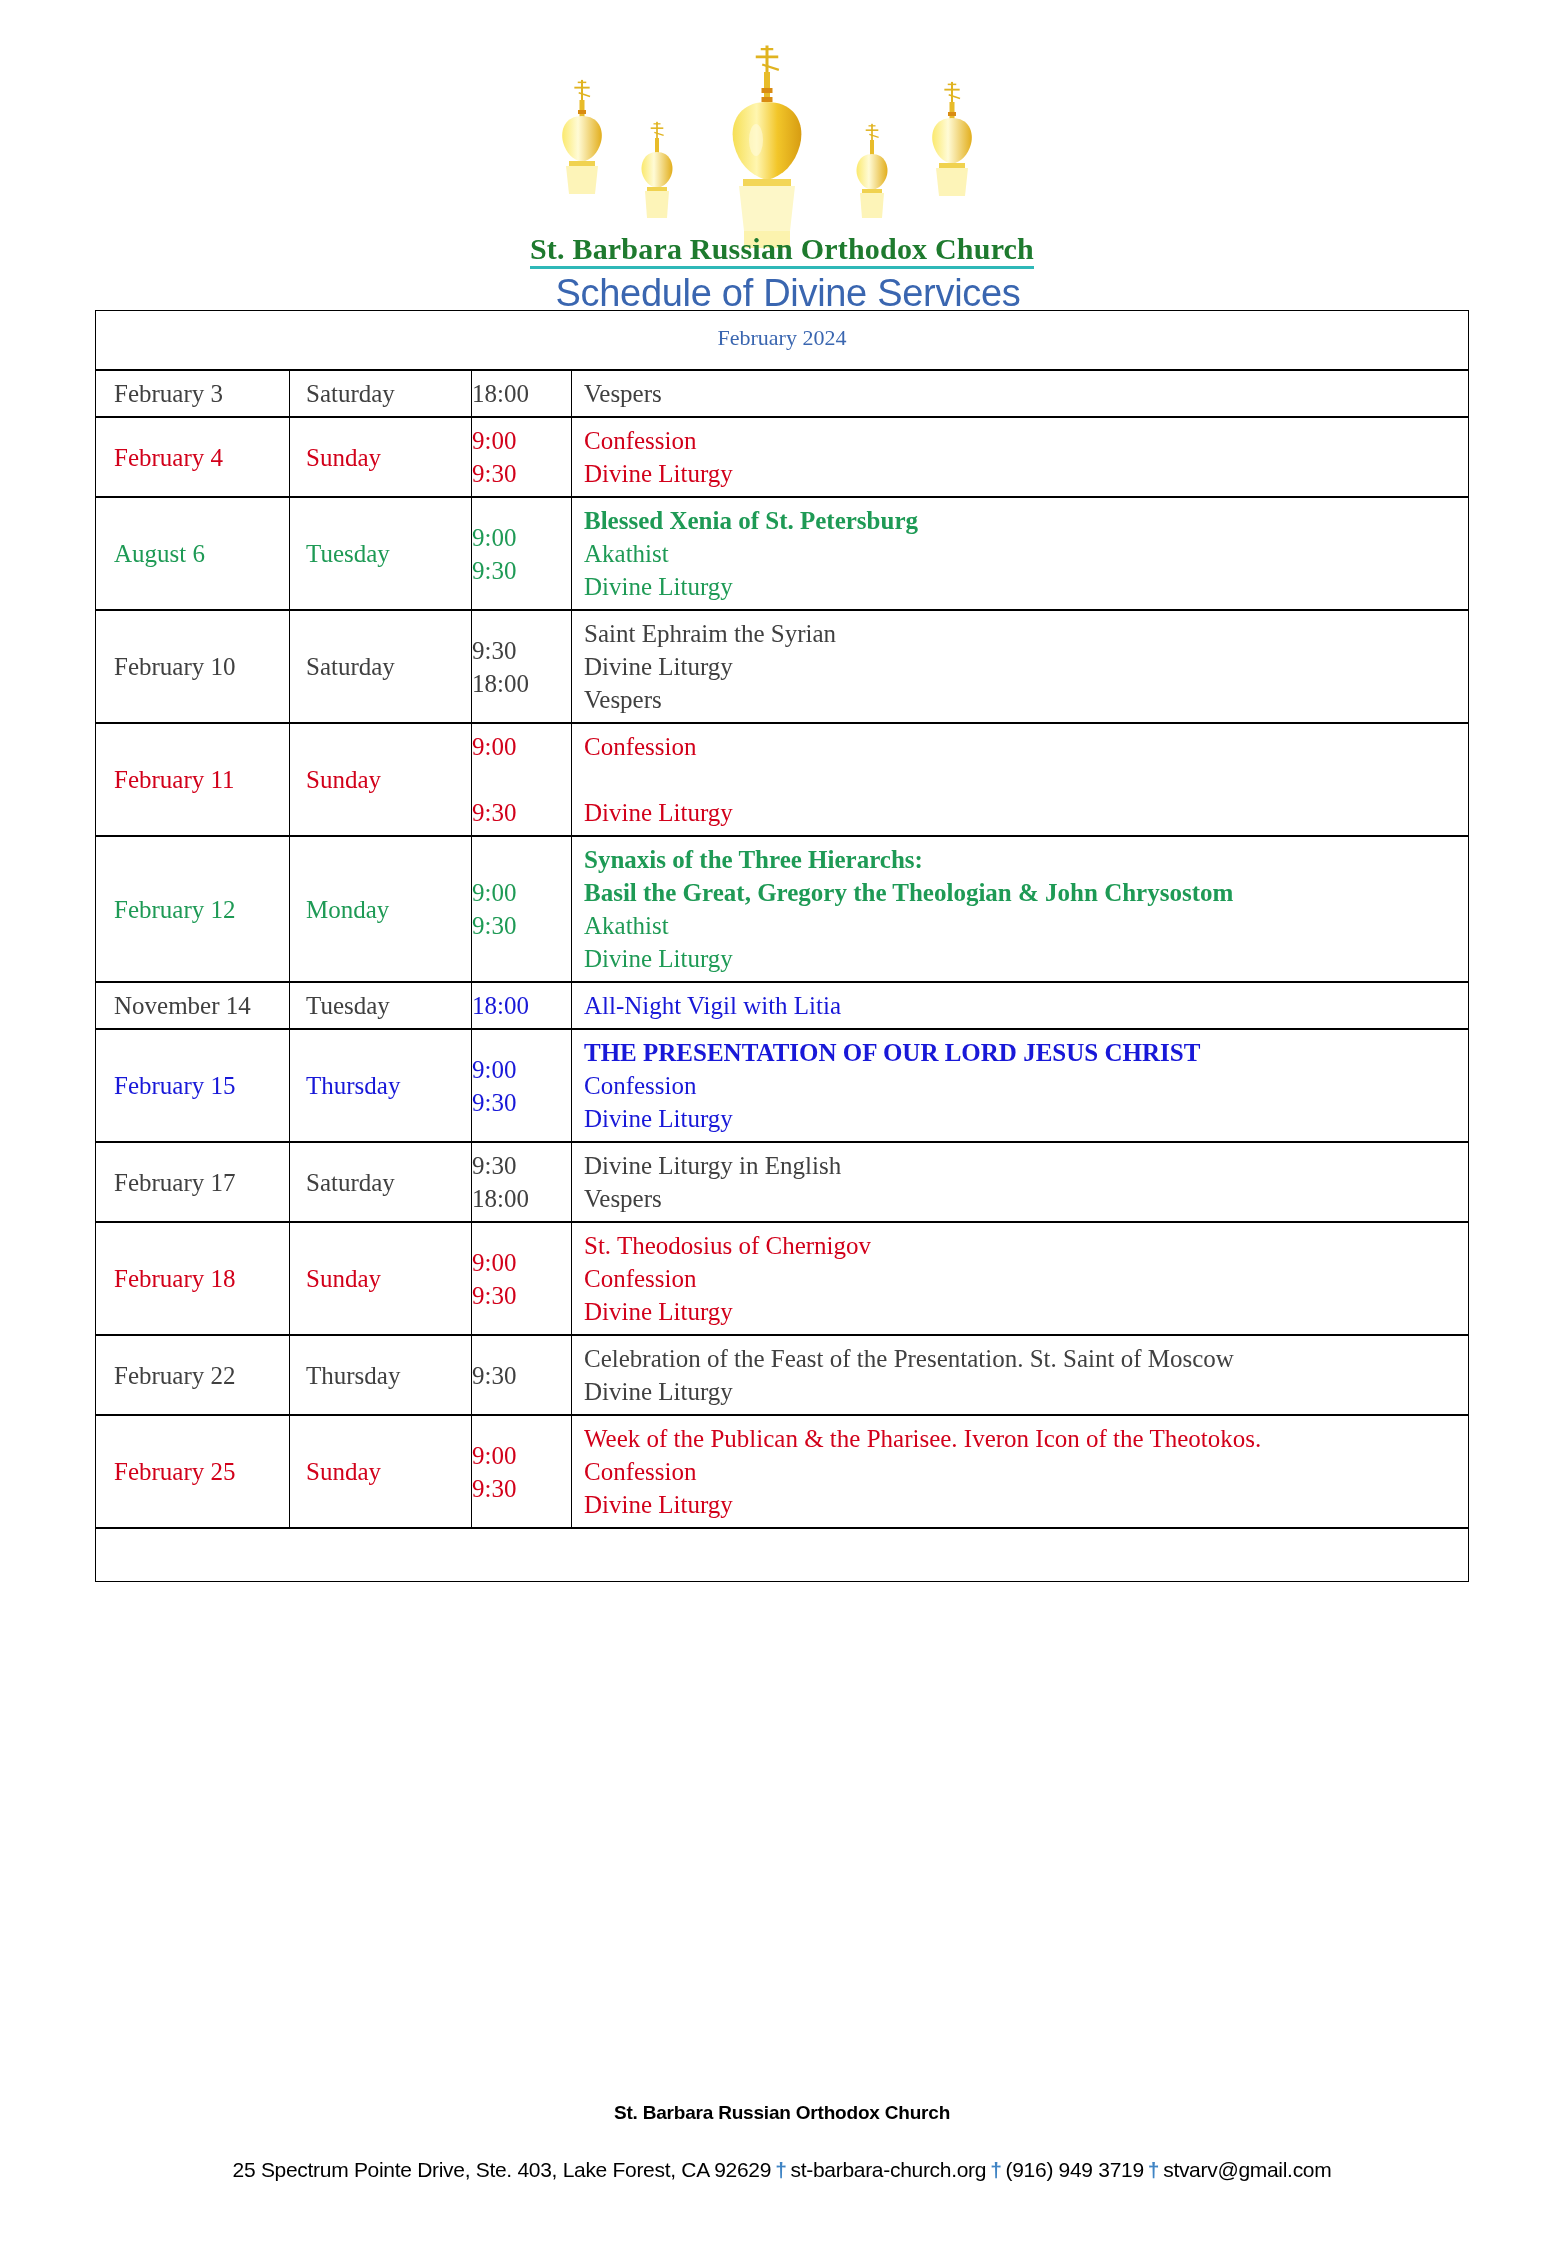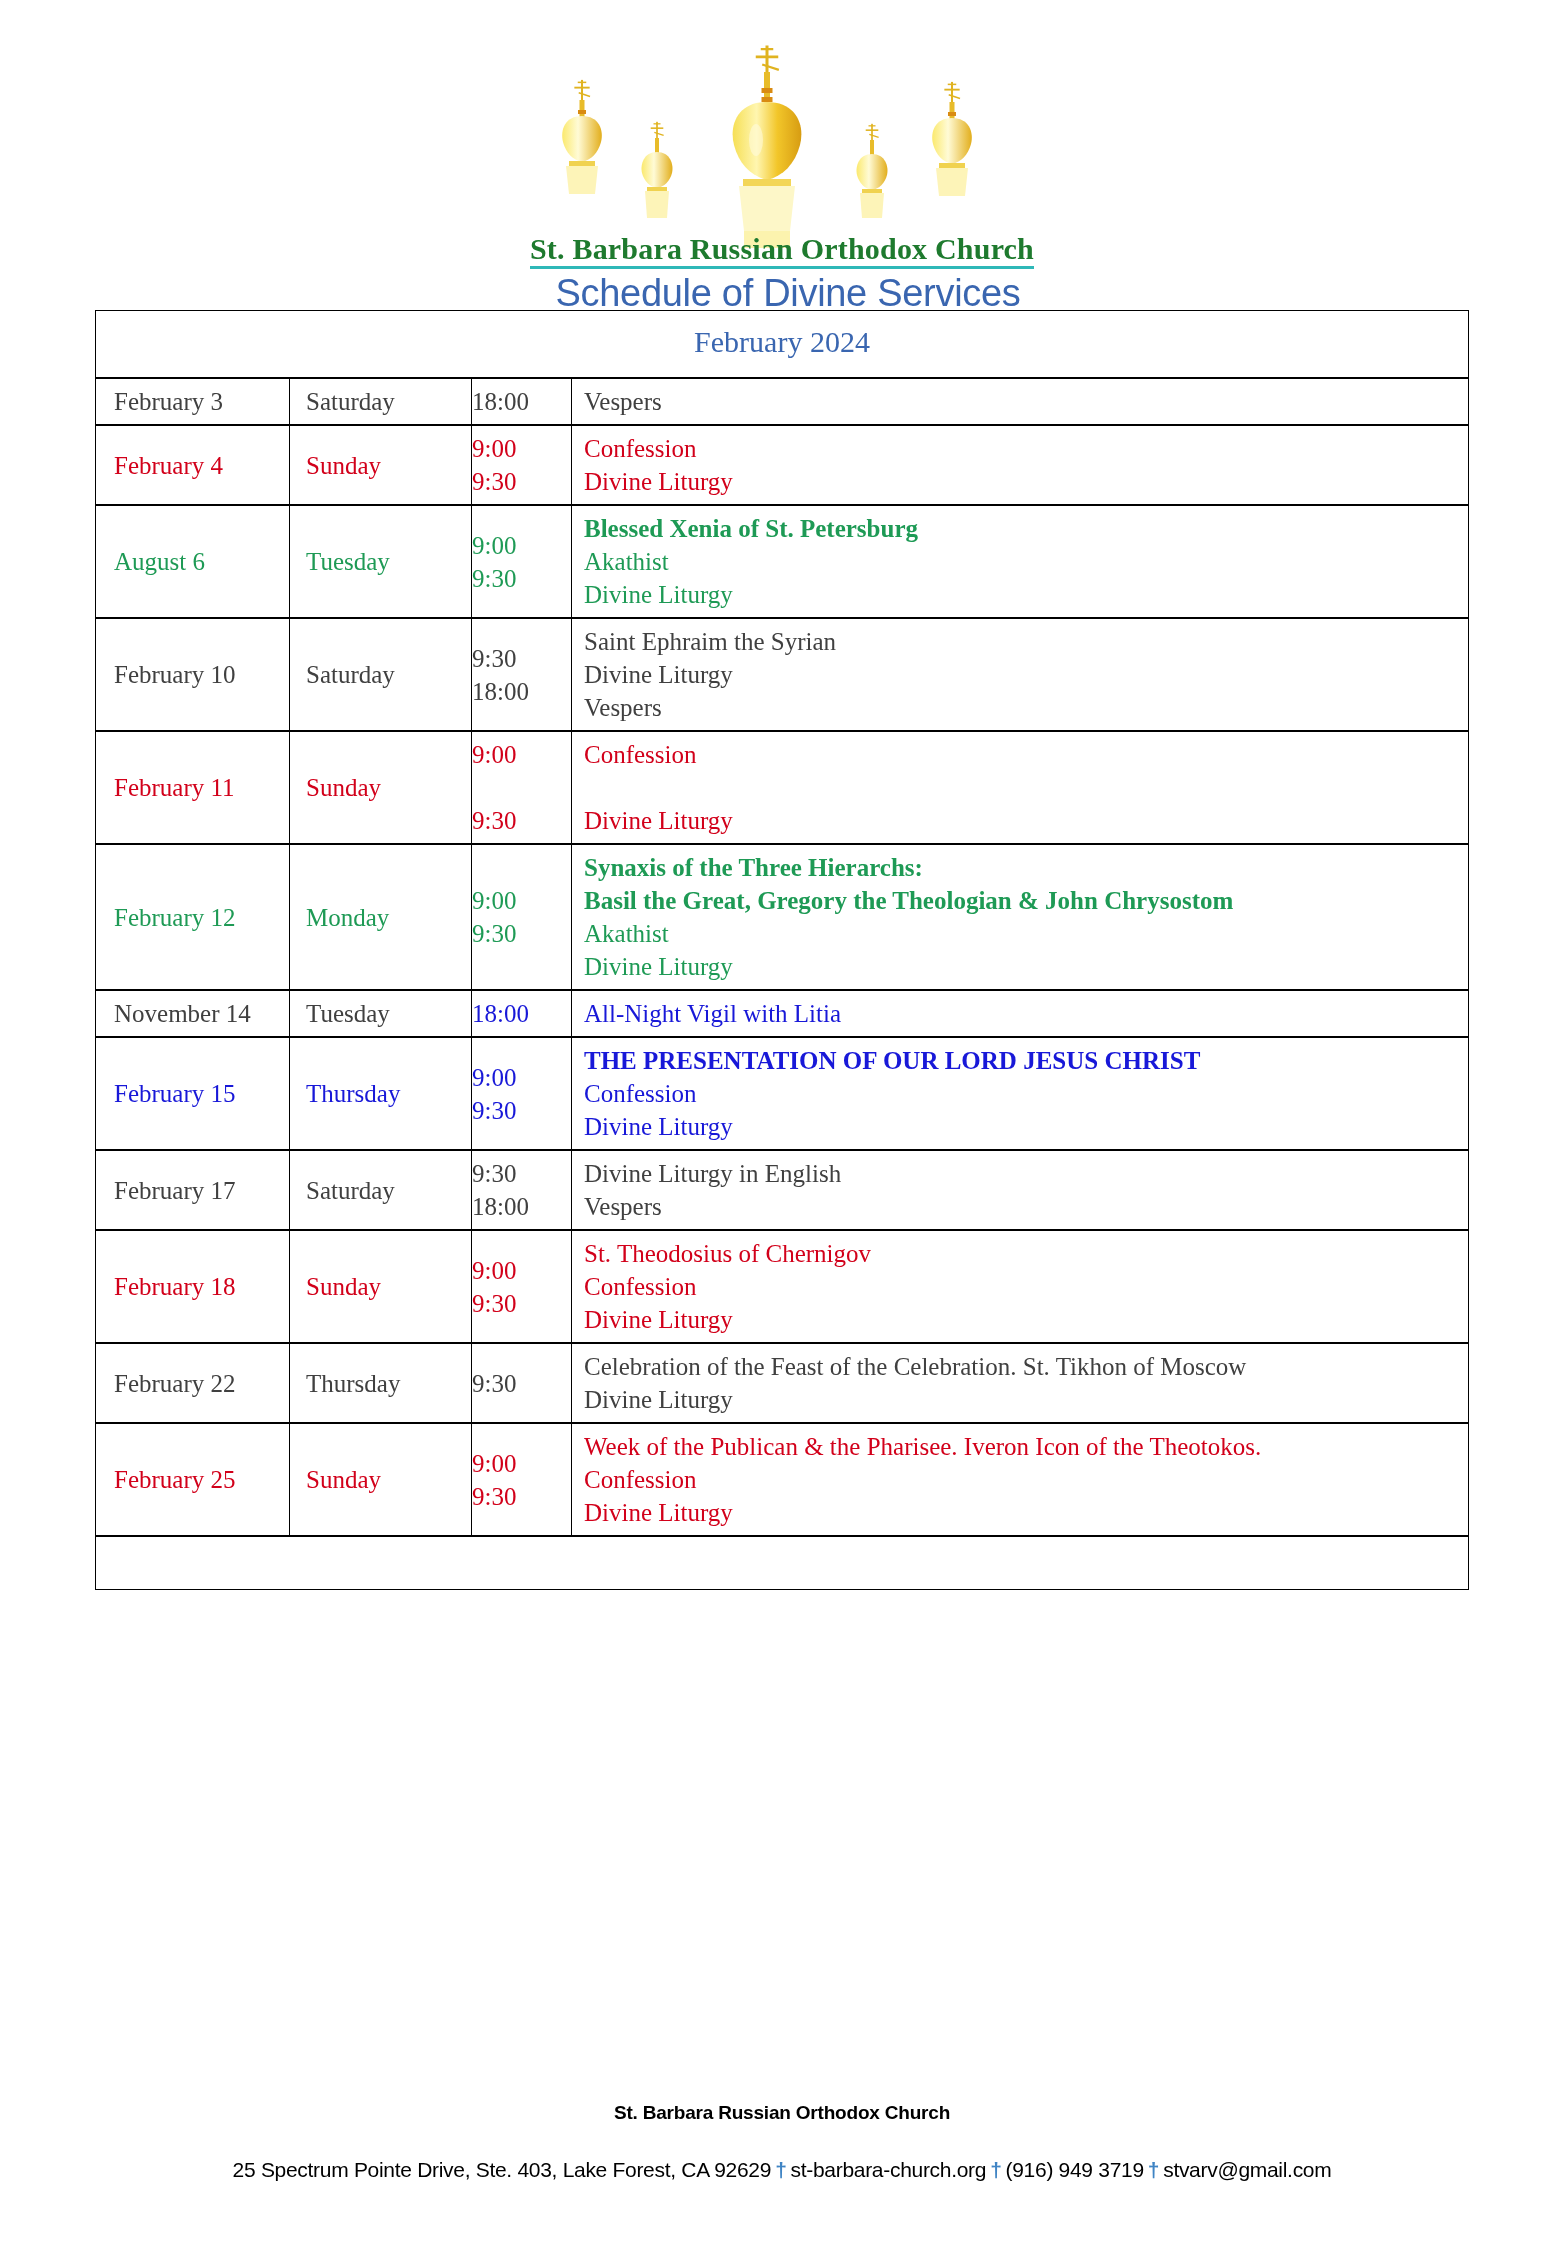--- a/index.html
+++ b/index.html
@@ -71,21 +71,21 @@
     padding: 0;
     vertical-align: middle;
   }
   .c-date   { width: 194px; }
   .c-day    { width: 182px; }
   .c-time   { width: 100px; }
   .c-svc    { width: auto; }
 
   .month-head {
     text-align: center;
-    font-size: 30px;
+    font-size: 22px;
     color: #3a66b0;
     padding: 14px 0 18px 0 !important;
     font-family: "Liberation Serif", "DejaVu Serif", serif;
   }
 
   .cell {
     padding: 6px 10px;
     font-size: 25px;
     line-height: 1.30;
   }
@@ -445,21 +445,21 @@
           <td class="al-top">
             <div class="cell day k-black">Thursday</div>
           </td>
           <td class="al-bottom">
             <div class="cell time k-black">
               <span class="line">9:30</span>
             </div>
           </td>
           <td class="al-mid">
             <div class="cell svc k-black">
-              <span class="line">Celebration of the Feast of the Celebration. St. Tikhon of Moscow</span>
+              <span class="line">Celebration of the Feast of the Presentation. St. Saint of Moscow</span>
               <span class="line">Divine Liturgy</span>
             </div>
           </td>
         </tr>
         <tr class="r-thick row-tall">
           <td class="al-mid">
             <div class="cell date k-red">February 25</div>
           </td>
           <td class="al-mid">
             <div class="cell day k-red">Sunday</div>

